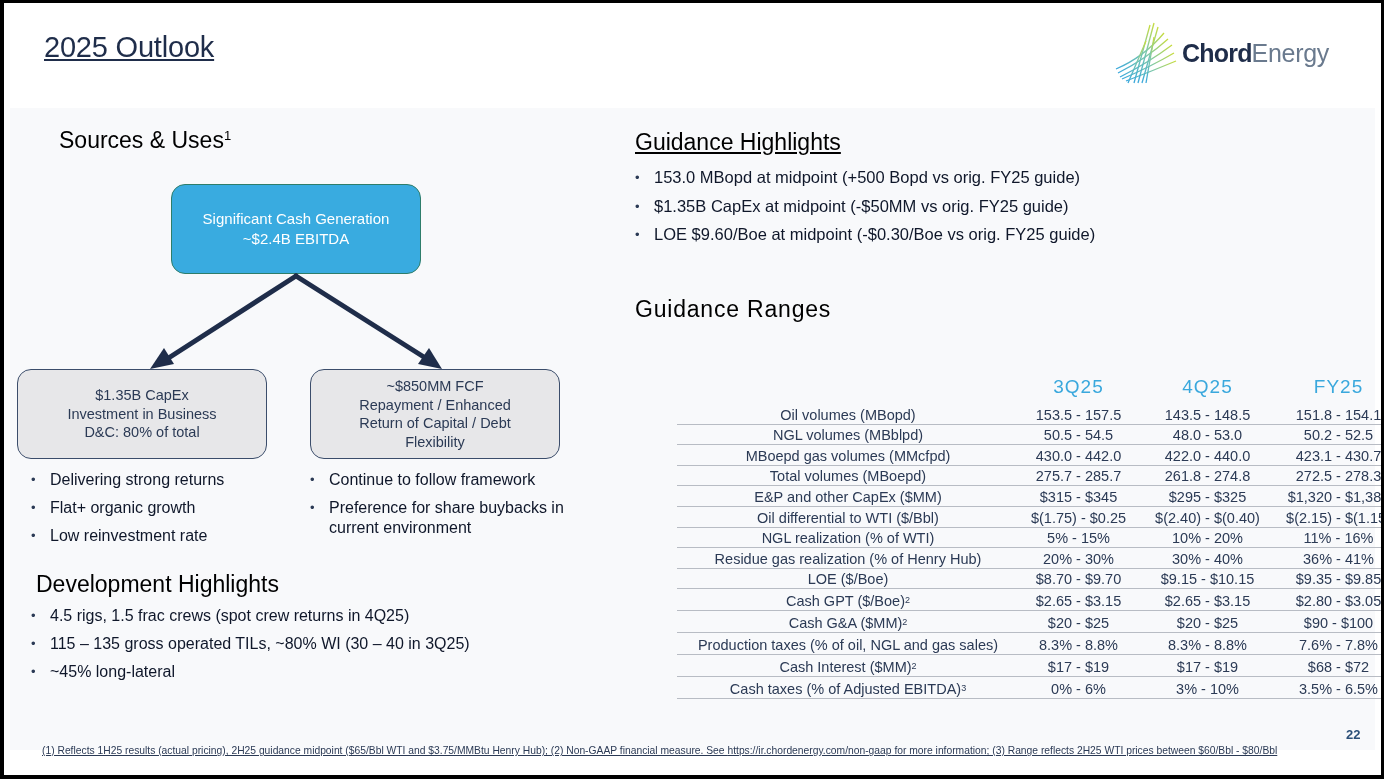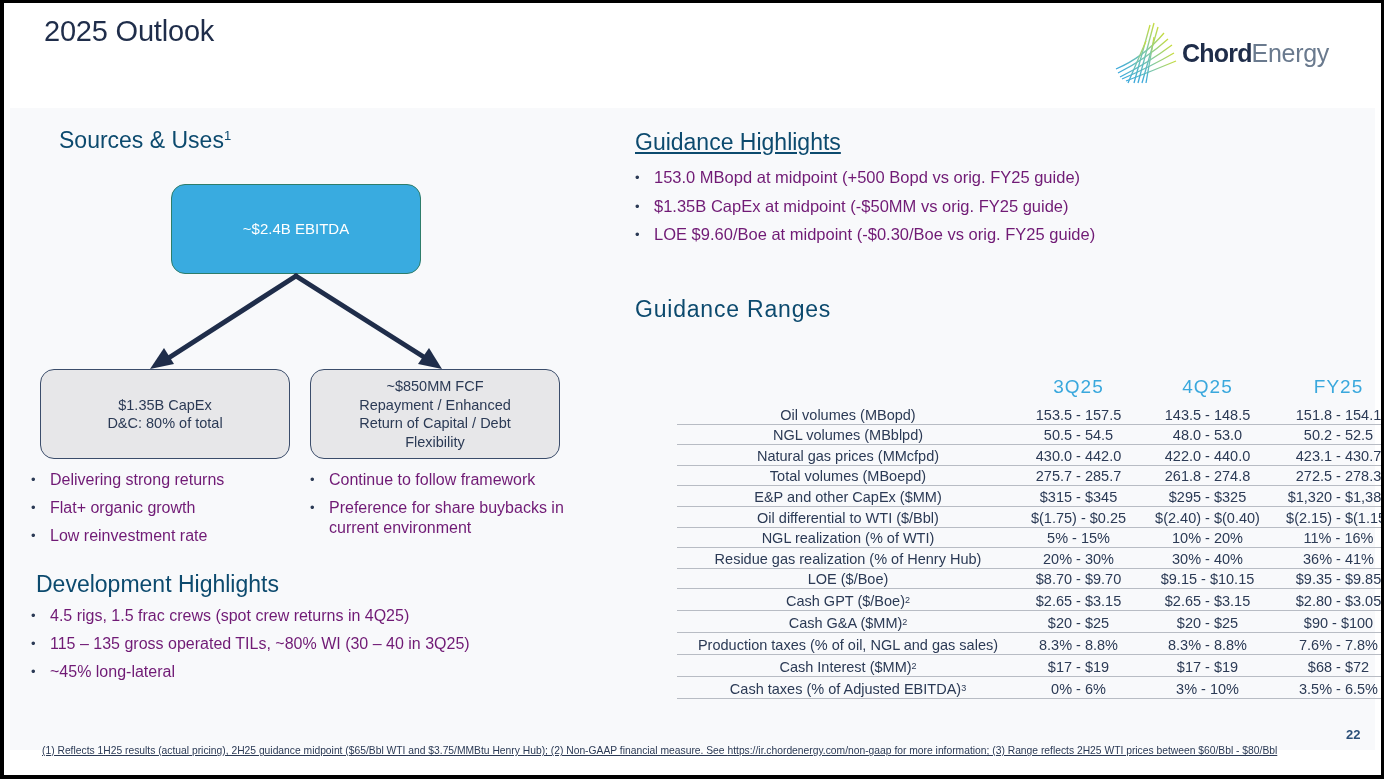--- a/index.html
+++ b/index.html
@@ -9,50 +9,51 @@
   }
   .slide {
     position: absolute; left: 4px; top: 3px; width: 1377px; height: 772px;
     background: #ffffff; overflow: hidden;
   }
   .content-bg {
     position: absolute; left: 6px; top: 105px; width: 1365px; height: 642px;
     background: #f8f9fb;
   }
   .title {
-    position: absolute; left: 40px; top: 12px; font-size: 29px; color: #1f2d4a;
+    position: absolute; left: 40px; top: 28px; font-size: 29px; color: #1f2d4a;
     letter-spacing: -0.2px;
+    text-decoration: underline;
   }
   .logo { position: absolute; left: 1110px; top: 14px; width: 240px; height: 70px; }
   .logo-text {
     position: absolute; left: 68px; top: 22px; font-size: 25px; color: #1f2d4a; white-space: nowrap;
   }
   .logo-text .light { color: #6a7a8e; font-weight: normal; letter-spacing: -0.3px; }
   .logo-text .bold { font-weight: bold; letter-spacing: -0.8px; }
 
   .section-h {
-    position: absolute; font-size: 23px; color: #0c4a6e;
+    position: absolute; font-size: 23px; color: #000000;
   }
   .section-h sup { font-size: 13px; vertical-align: top; position: relative; top: 1px; }
 
   .box-main {
     position: absolute; left: 167px; top: 181px; width: 250px; height: 90px;
     background: #39abe0; border: 1px solid #2e7d6a; border-radius: 14px; box-sizing: border-box;
     color: #fff; font-size: 15px; text-align: center; display: flex; flex-direction: column;
     justify-content: center; line-height: 20px;
   }
   .box-sub {
     position: absolute; top: 366px; height: 90px; width: 250px;
     background: #e7e7e9; border: 1px solid #3b4d6b; border-radius: 14px; box-sizing: border-box;
     color: #2b3a55; font-size: 14.5px; text-align: center; display: flex; flex-direction: column;
     justify-content: center; line-height: 18.5px;
   }
   .arrows { position: absolute; left: 0; top: 0; width: 700px; height: 460px; pointer-events: none; }
 
-  ul.bullets { position: absolute; margin: 0; padding: 0; list-style: none; color: #701a75; }
+  ul.bullets { position: absolute; margin: 0; padding: 0; list-style: none; color: #0f172a; }
   ul.bullets li { position: relative; padding-left: 22px; }
   ul.bullets li::before {
     content: "•"; position: absolute; left: 3px; top: 0; color: #2b3a55; font-size: 13px;
   }
   .b-small { font-size: 16px; line-height: 20px; }
   .b-small li { margin-bottom: 8px; }
   .b-guid { font-size: 16.5px; line-height: 21px; }
   .b-guid li { margin-bottom: 7.5px; }
 
   table.ranges {
@@ -112,34 +113,36 @@
     <div class="logo-text">
       <span class="bold">Chord</span><span class="light">Energy</span>
     </div>
   </div>
 
   <div class="section-h" style="left:55px; top:124px;">
     <span>Sources &amp; Uses</span><sup>1</sup>
   </div>
 
   <div class="box-main">
+    <div>Significant Cash Generation</div>
     <div>~$2.4B EBITDA</div>
   </div>
 
   <svg class="arrows" viewBox="0 0 700 460">
     <g stroke="#1f2d4a" stroke-width="5" fill="none" stroke-linecap="round">
       <line x1="292" y1="273" x2="163" y2="356"></line>
       <line x1="292" y1="273" x2="423" y2="356"></line>
     </g>
     <polygon points="146,366 160,345 170,361" fill="#1f2d4a"></polygon>
     <polygon points="438,366 414,361 425,345" fill="#1f2d4a"></polygon>
   </svg>
 
-  <div class="box-sub" style="left:36px;text-align:center;">
+  <div class="box-sub" style="left:13px;text-align:center;">
     <div>$1.35B CapEx</div>
+    <div>Investment in Business</div>
     <div>D&amp;C: 80% of total</div>
   </div>
   <div class="box-sub" style="left:306px;">
     <div>~$850MM FCF</div>
     <div>Repayment / Enhanced</div>
     <div>Return of Capital / Debt</div>
     <div>Flexibility</div>
   </div>
 
   <ul class="bullets b-small" style="left:24px; top:467px; width:270px;">
@@ -190,21 +193,21 @@
           <td class="val">143.5 - 148.5</td>
           <td class="val">151.8 - 154.1</td>
         </tr>
         <tr>
           <td class="lab"><span>NGL volumes (MBblpd)</span></td>
           <td class="val">50.5 - 54.5</td>
           <td class="val">48.0 - 53.0</td>
           <td class="val">50.2 - 52.5</td>
         </tr>
         <tr>
-          <td class="lab"><span>Natural gas prices (MMcfpd)</span></td>
+          <td class="lab"><span>MBoepd gas volumes (MMcfpd)</span></td>
           <td class="val">430.0 - 442.0</td>
           <td class="val">422.0 - 440.0</td>
           <td class="val">423.1 - 430.7</td>
         </tr>
         <tr>
           <td class="lab"><span>Total volumes (MBoepd)</span></td>
           <td class="val">275.7 - 285.7</td>
           <td class="val">261.8 - 274.8</td>
           <td class="val">272.5 - 278.3</td>
         </tr>

